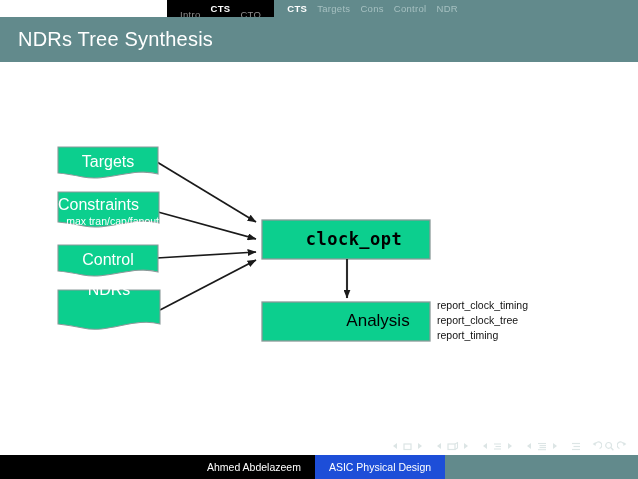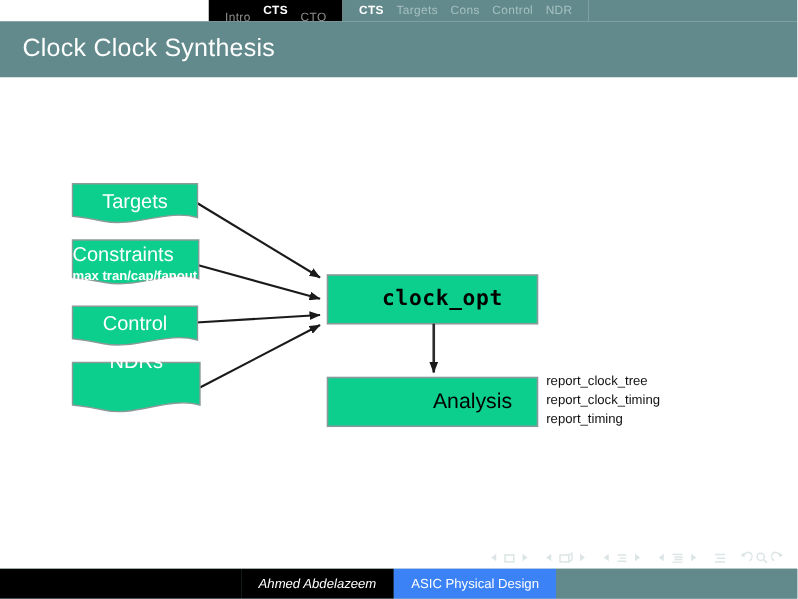--- a/index.html
+++ b/index.html
@@ -100,24 +100,23 @@
     color: #ffffff;
     font-size: 16px;
     text-align: center;
     white-space: nowrap;
     line-height: 19px;
   }
   .box-sub {
     position: absolute;
     color: #ffffff;
     font-size: 10.5px;
-    text-align: left;
+    text-align: right;
     white-space: nowrap;
     line-height: 13px;
-    font-weight: bold;
   }
   .proc-label-mono {
     position: absolute;
     color: #000000;
     font-family: "DejaVu Sans Mono", "Liberation Mono", monospace;
     font-size: 17px;
     font-weight: bold;
     text-align: center;
     white-space: nowrap;
     letter-spacing: .5px;
@@ -168,24 +167,23 @@
   }
   .foot-author {
     background: #000000;
     color: #ffffff;
     font-size: 10.5px;
     display: flex;
     align-items: center;
     justify-content: center;
     padding: 0 14px;
     white-space: nowrap;
-    font-style: italic;
   }
   .foot-course {
-    background: #3b82f6;
+    background: #1d4ed8;
     color: #ffffff;
     font-size: 10.5px;
     display: flex;
     align-items: center;
     justify-content: center;
     padding: 0 14px;
     white-space: nowrap;
   }
   .foot-fill-right {
     background: #628a8c;
@@ -209,21 +207,21 @@
     <span class="nav-item dim-teal">Targets</span>
     <span class="nav-item dim-teal">Cons</span>
     <span class="nav-item dim-teal">Control</span>
     <span class="nav-item dim-teal">NDR</span>
   </div>
 
   <div class="nav-filler-right"></div>
 </div>
 
 <div class="titlebar">
-  <div class="slide-title">Clock Clock Synthesis</div>
+  <div class="slide-title">NDRs Tree Synthesis</div>
 </div>
 
 <div class="canvas">
   <div class="figure">
 
     <svg width="638" height="393" viewBox="0 0 638 393" xmlns="http://www.w3.org/2000/svg" aria-hidden="true">
       <defs>
         <marker id="arrowhead" markerWidth="9" markerHeight="7" refX="8.4" refY="3.5" orient="auto" markerUnits="userSpaceOnUse">
           <polygon points="0,0 9,3.5 0,7" fill="#1a1a1a"></polygon>
         </marker>
@@ -258,22 +256,22 @@
 
     <div class="box-label" style="left:58px; top:188px; width:100px;">Control</div>
 
     <div class="box-label" style="left:58px; top:218px; width:102px;">NDRs</div>
 
     <div class="proc-label-mono" style="left:262px; top:167px; width:184px;">clock_opt</div>
 
     <div class="proc-label" style="left:262px; top:249px; width:168px;padding-left:32px;">Analysis</div>
 
     <div class="report-list">
+      <div>report_clock_timing</div>
       <div>report_clock_tree</div>
-      <div>report_clock_timing</div>
       <div>report_timing</div>
     </div>
 
   </div>
 </div>
 
 <div class="navsyms">
 
   <svg width="10" height="10" viewBox="0 0 10 10">
     <polygon points="7,2 3,5 7,8" fill="#dce5e5"></polygon>

